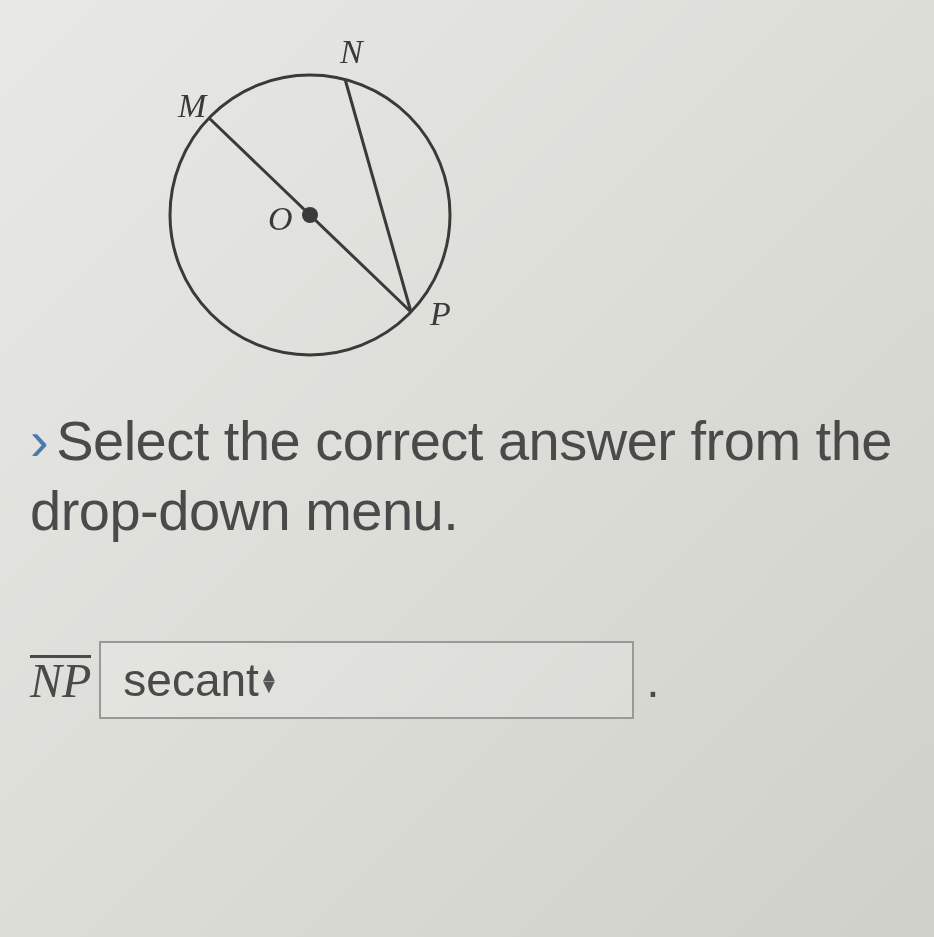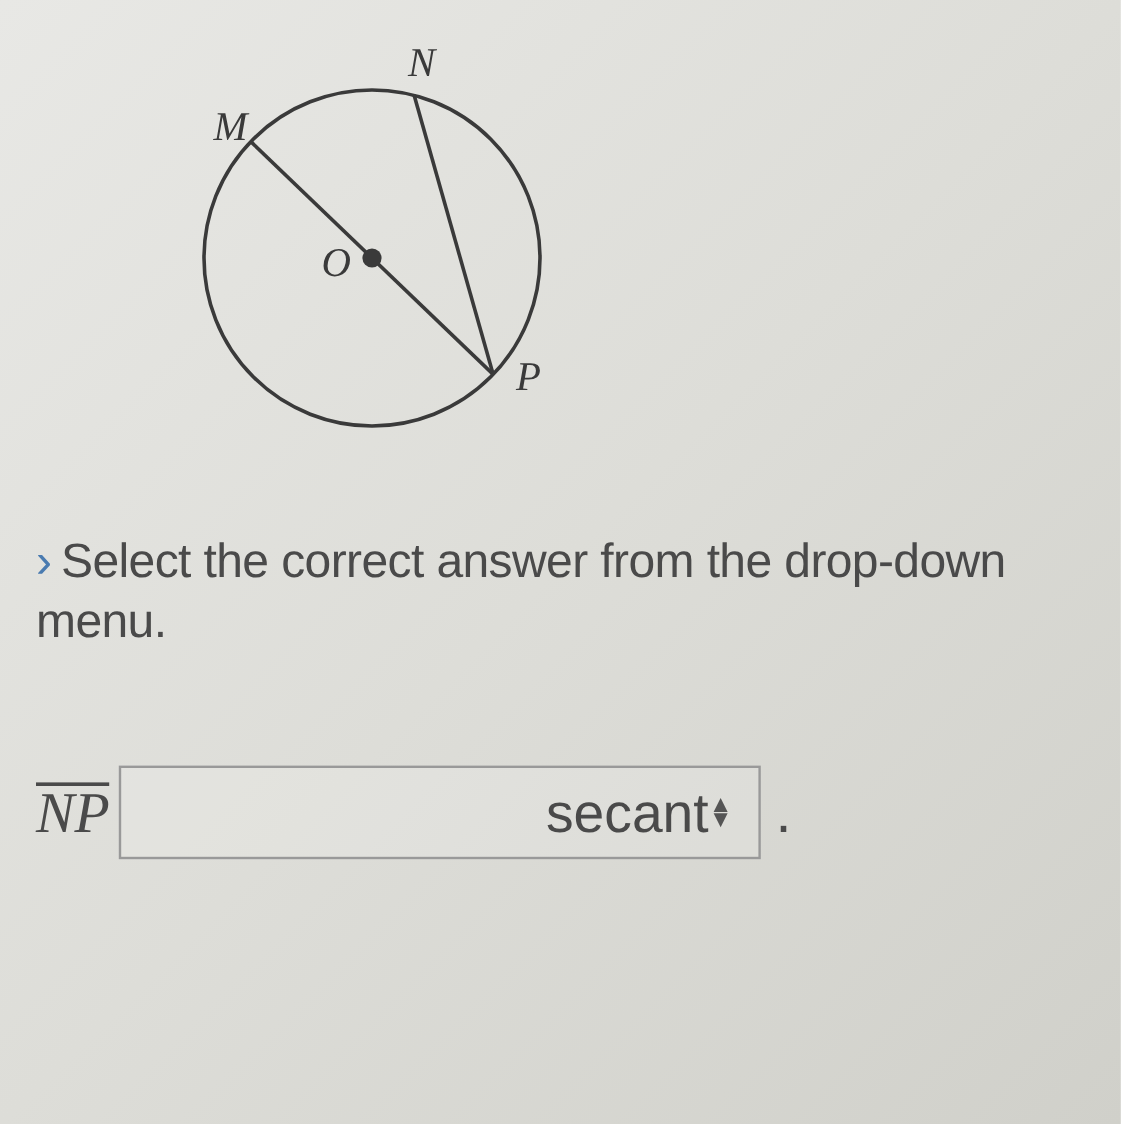--- a/index.html
+++ b/index.html
@@ -15,22 +15,22 @@
       color: #3a3a3a;
       padding: 25px 30px;
       position: relative;
       overflow: hidden;
     }
     .diagram-area {
       margin-left: 100px;
       margin-top: 0;
     }
     .question-text {
-      margin-top: 53px;
-      font-size: 40px;
+      margin-top: 17px;
+      font-size: 56px;
       line-height: 1.25;
       font-family: 'Helvetica Neue', Arial, sans-serif;
       font-weight: 400;
       color: #4a4a4a;
       letter-spacing: -0.5px;
     }
     .chevron {
       color: #4a7bb0;
       font-family: Arial, sans-serif;
       font-weight: 400;
@@ -64,21 +64,21 @@
       margin-right: 18px;
     }
     .dropdown {
       flex: 1;
       max-width: 535px;
       height: 78px;
       border: 2px solid #999;
       background: rgba(255,255,255,0.15);
       display: flex;
       align-items: center;
-      justify-content: flex-end;
+      justify-content: flex-start;
       padding: 0 22px;
       font-size: 46px;
       color: #4a4a4a;
       cursor: pointer;
       font-family: 'Helvetica Neue', Arial, sans-serif;
     }
     .dropdown-arrows {
       display: flex;
       flex-direction: column;
       line-height: 0.6;

